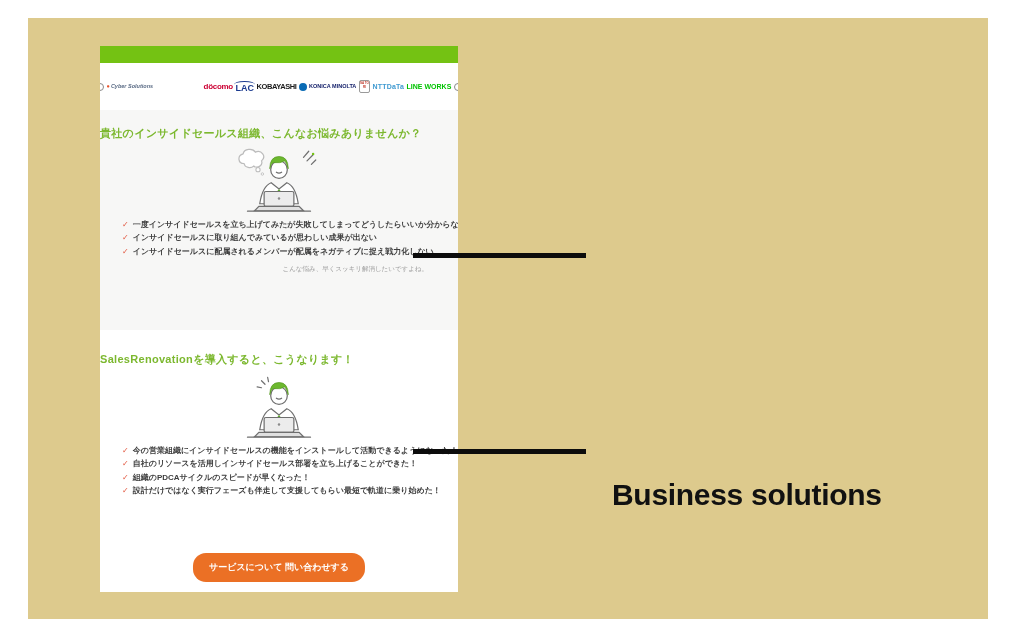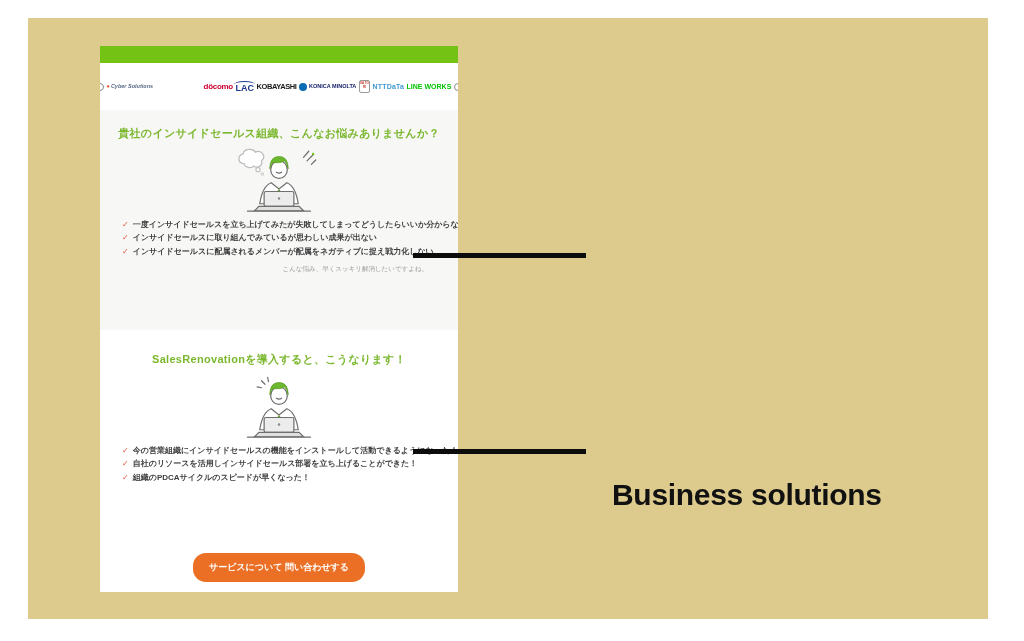--- a/index.html
+++ b/index.html
@@ -30,21 +30,21 @@
                 background:#0a6bb5; margin-right:2px; }
   .logo-satori { width:11px; height:13px; border:1px solid #9a9a9a; border-radius:2px;
                 font-size:3px; color:#c0392b; font-weight:bold; text-align:center;
                 white-space:normal; line-height:1.3; padding-top:1px; display:inline-block; }
   .logo-nttdata { font-size:7px; color:#3f9ad1; font-weight:bold; letter-spacing:0.2px; }
   .logo-lineworks { font-size:7px; color:#00c300; font-weight:bold; }
 
   .section1 { width:100%; height:220px; background:#f7f7f6; }
   .section2 { width:100%; height:262px; background:#ffffff; position:relative; }
 
-  .sec-heading { text-align:center; font-weight:bold; color:#7cb82f; font-size:11px;
+  .sec-heading { font-weight:bold; color:#7cb82f; font-size:11px;
                  letter-spacing:0.3px; }
   .section1 .sec-heading { padding-top:16px; }
   .section2 .sec-heading { padding-top:22px; }
 
   .illustration { display:block; margin:5px auto 2px auto; }
 
   .check-list { list-style:none; margin:2px 0 0 22px; }
   .check-list li { font-size:8px; line-height:13.4px; color:#3d3d3d; font-weight:bold;
                    white-space:nowrap; overflow:hidden; }
   .chk { color:#e2543c; margin-right:4px; font-weight:bold; }
@@ -136,20 +136,21 @@
         <rect x="43" y="52" width="34" height="17" rx="2" fill="#ececec" stroke="#6f6f6f" stroke-width="1.4"></rect>
         <circle cx="60" cy="60" r="1.4" fill="#8a8a8a"></circle>
         <path d="M37 69 h46 l5 5 h-56 z" fill="#e0e0e0" stroke="#6f6f6f" stroke-width="1.4"></path>
         <path class="ln" d="M24 74.5 h72" stroke="#cfcfcf"></path>
       </svg>
 
       <ul class="check-list">
         <li><span class="chk">✓</span><span>今の営業組織にインサイドセールスの機能をインストールして活動できるようになった！</span></li>
         <li><span class="chk">✓</span><span>自社のリソースを活用しインサイドセールス部署を立ち上げることができた！</span></li>
         <li><span class="chk">✓</span><span>組織のPDCAサイクルのスピードが早くなった！</span></li>
+        <li><span class="chk">✓</span><span>設計だけではなく実行フェーズも伴走して支援してもらい最短で軌道に乗り始めた！</span></li>
       </ul>
 
       <button class="cta-button">サービスについて 問い合わせする</button>
     </div>
   </div>
 
   <div class="ann-line ann-line-1"></div>
   <div class="ann-line ann-line-2"></div>
   <div class="ann-label ann-label-2">Business solutions</div>
 </div>

